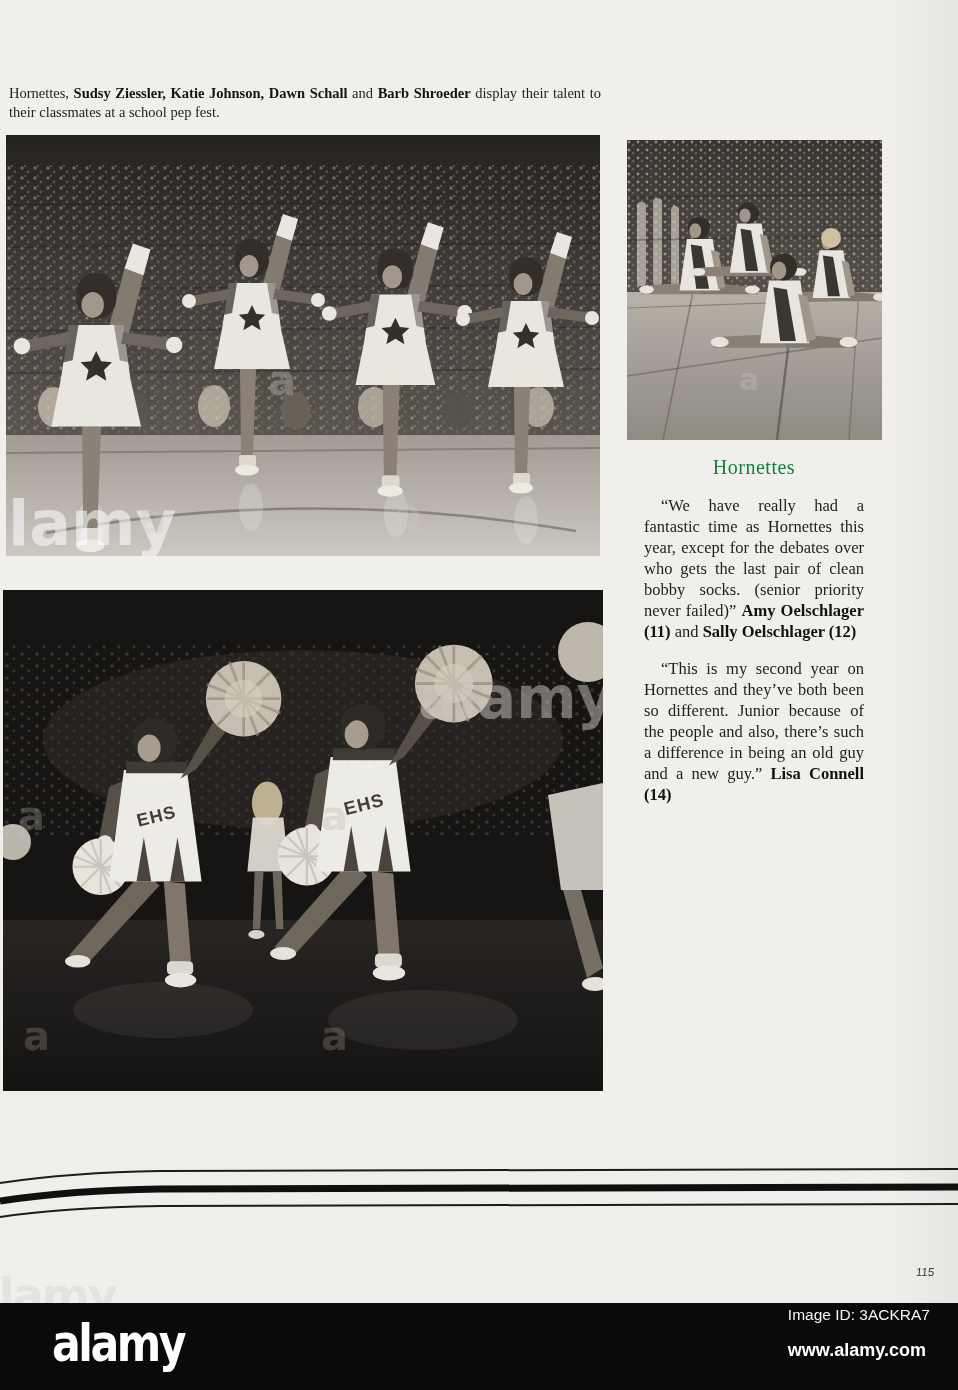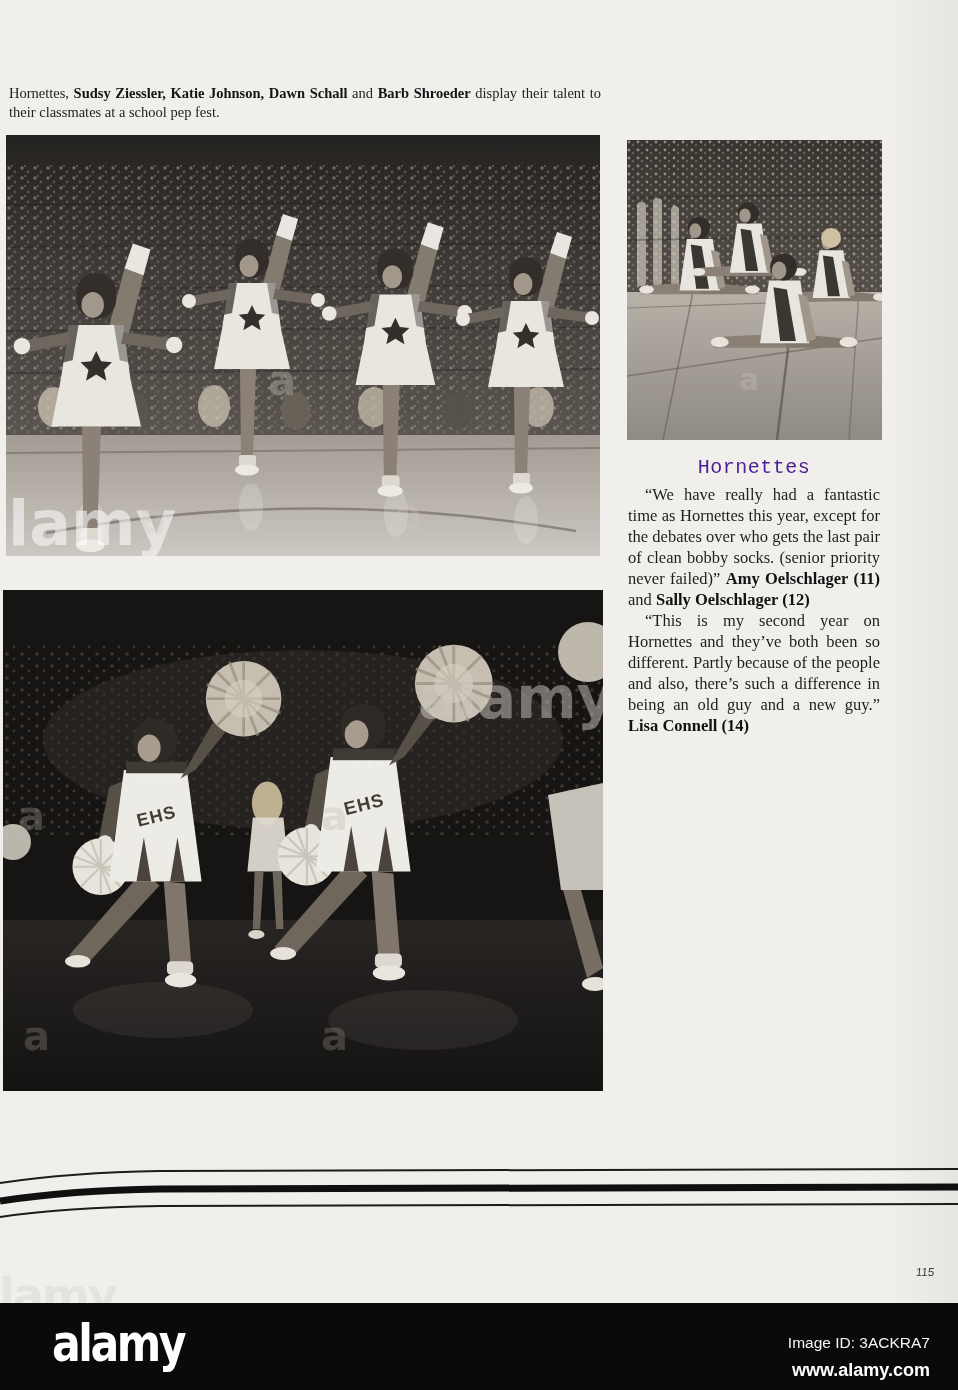--- a/index.html
+++ b/index.html
@@ -13,36 +13,36 @@
   .caption{position:absolute;font-size:14.5px;line-height:18.5px;text-align:justify;color:#222;}
   .caption .b{font-weight:bold;color:#141414;}
   #cap-top-left{left:9px;top:84px;width:592px;}
   #cap-top-right{left:628px;top:84px;width:252px;}
   #cap-bottom{left:9px;top:1101px;width:596px;}
   .photo{position:absolute;display:block;background:#333;}
   #photo1{left:6px;top:135px;}
   #photo2{left:627px;top:140px;}
   #photo3{left:3px;top:590px;}
   .article{position:absolute;left:628px;top:456px;width:252px;}
-  .article h2{margin:0 0 5px 0;font-size:20px;font-weight:normal;text-align:center;color:#4c1d95;letter-spacing:.5px;font-family:Liberation Mono, monospace;}
-  .article p{margin:0;font-size:16.5px;line-height:21px;text-align:justify;text-indent:17px;color:#1e1e1e;}
+  .article h2{margin:0 0 5px 0;font-size:20px;font-weight:normal;text-align:center;color:#15803d;letter-spacing:.5px;}
+  .article p{margin:16px;font-size:16.5px;line-height:21px;text-align:justify;text-indent:17px;color:#1e1e1e;}
   .article p .b{font-weight:bold;color:#121212;}
   #rules{position:absolute;left:0;top:1160px;}
   #page-number{position:absolute;left:916px;top:1266px;font-family:"Liberation Sans",sans-serif;
     font-size:11.5px;color:#3a3a3a;transform:skewX(-6deg);}
   #page-ghost{position:absolute;left:-30px;top:1268px;font-family:"DejaVu Sans",sans-serif;
     font-weight:bold;font-size:46px;letter-spacing:-2px;color:rgba(20,20,20,0.05);}
   .footer{position:absolute;left:0;top:1303px;width:958px;height:87px;background:#0a0a0a;}
   .footer .logo{position:absolute;left:52px;top:14px;color:#ffffff;
     font-family:"DejaVu Sans",sans-serif;font-weight:bold;font-size:52px;line-height:52px;
     letter-spacing:-3px;transform:scaleX(.82);transform-origin:left center;}
-  .footer .meta{position:absolute;right:28px;top:31px;text-align:right;color:#fff;
+  .footer .meta{position:absolute;right:28px;top:3px;color:#fff;
     font-family:"Liberation Sans",sans-serif;}
   .footer .meta .id{font-size:15.5px;opacity:.96;}
-  .footer .meta .url{font-size:18px;font-weight:bold;margin-top:8px;}
+  .footer .meta .url{font-size:18px;font-weight:bold;margin-top:16px;}
   .wm-a{font-family:"DejaVu Sans",sans-serif;font-weight:bold;}
 </style>
 </head>
 <body>
 
 <div class="page">
 
   <div class="caption" id="cap-top-left"><span>Hornettes, </span><span class="b">Sudsy Ziessler, Katie Johnson, Dawn Schall</span><span> and </span><span class="b">Barb Shroeder</span><span> display their talent to their classmates at a school pep fest.</span></div>
 
 
@@ -165,21 +165,21 @@
     <circle cx="204" cy="98" r="10" fill="#cfc0a2"></circle>
     <use href="#s-girl" transform="translate(14,64) scale(0.92)"></use>
     <use href="#s-girl" transform="translate(66,50) scale(0.88)"></use>
     <use href="#s-girl" transform="translate(86,98) scale(1.12)"></use>
     <text x="112" y="250" class="wm-a" font-size="30" fill="#e8e2d8" opacity="0.18">a</text>
   </svg>
 
   <div class="article">
     <h2>Hornettes</h2>
     <p><span>“We have really had a fantastic time as Hornettes this year, except for the debates over who gets the last pair of clean bobby socks. (senior priority never failed)” </span><span class="b">Amy Oelschlager (11)</span><span> and </span><span class="b">Sally Oelschlager (12)</span></p>
-    <p><span>“This is my second year on Hornettes and they’ve both been so different. Partly because of the people and also, there’s such a difference in being an old guy and a new guy.” </span><span class="b">Lisa Connell (14)</span></p>
+    <p><span>“This is my second year on Hornettes and they’ve both been so different. Junior because of the people and also, there’s such a difference in being an old guy and a new guy.” </span><span class="b">Lisa Connell (14)</span></p>
   </div>
 
   <svg id="photo3" class="photo" width="600" height="501" viewBox="0 0 600 501">
     <defs>
       <linearGradient id="p-floor" x1="0" y1="0" x2="0" y2="1">
         <stop offset="0" stop-color="#282523"></stop>
           <stop offset="1" stop-color="#141312"></stop>
       </linearGradient>
       <pattern id="p-dots" width="15" height="12" patternUnits="userSpaceOnUse">
         <circle cx="4" cy="4" r="1.8" fill="#5a524a" opacity="0.55"></circle>

